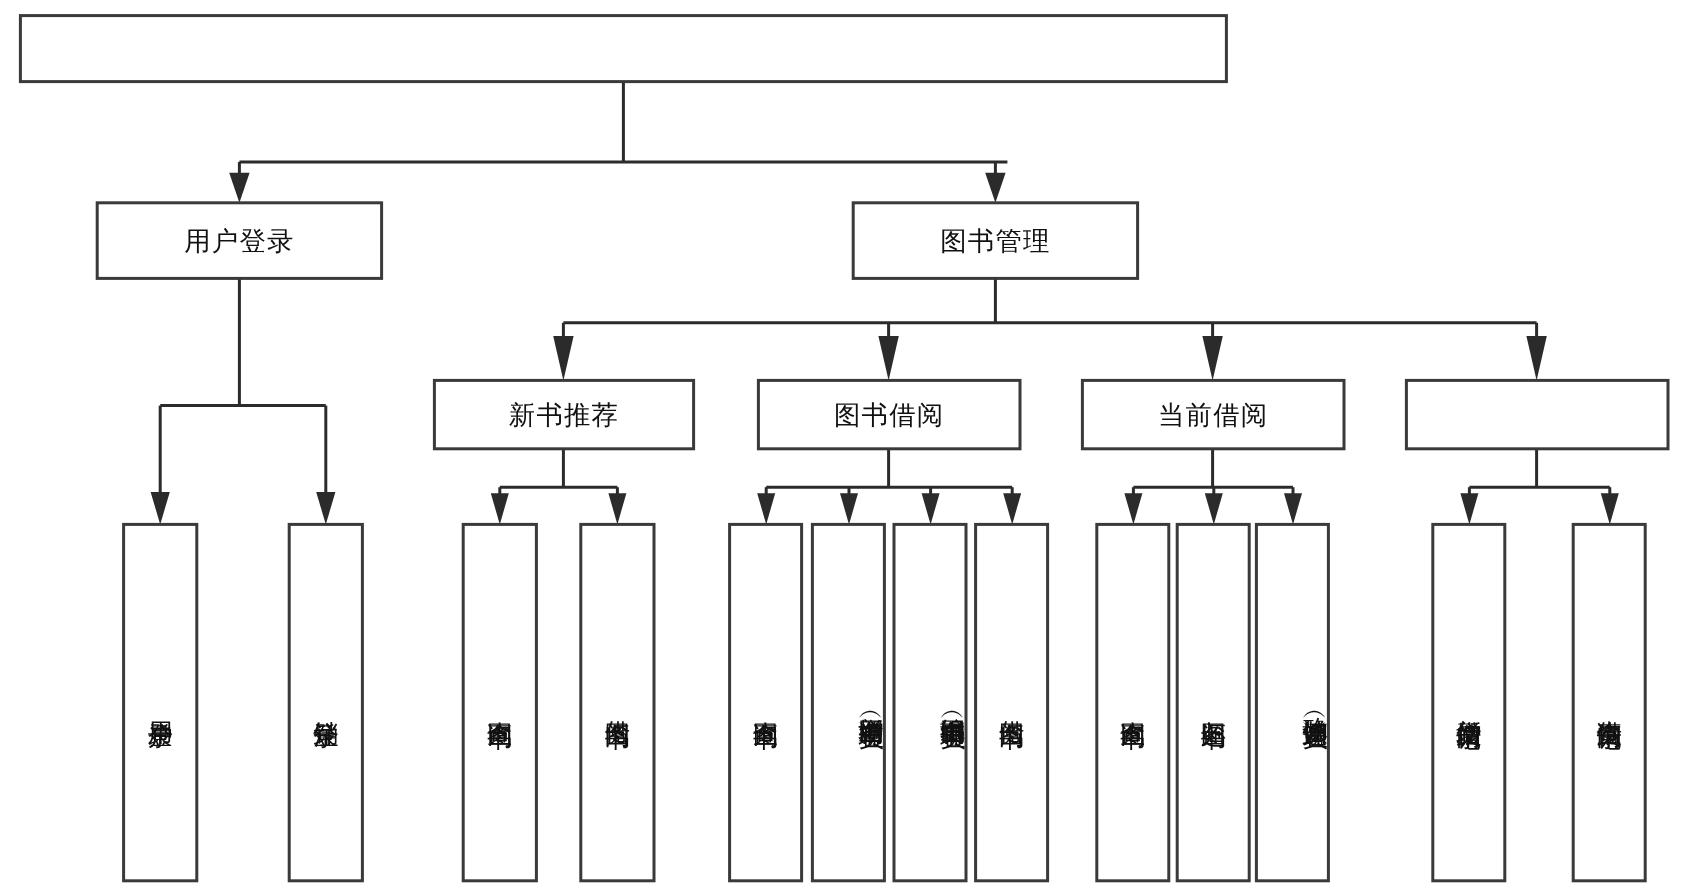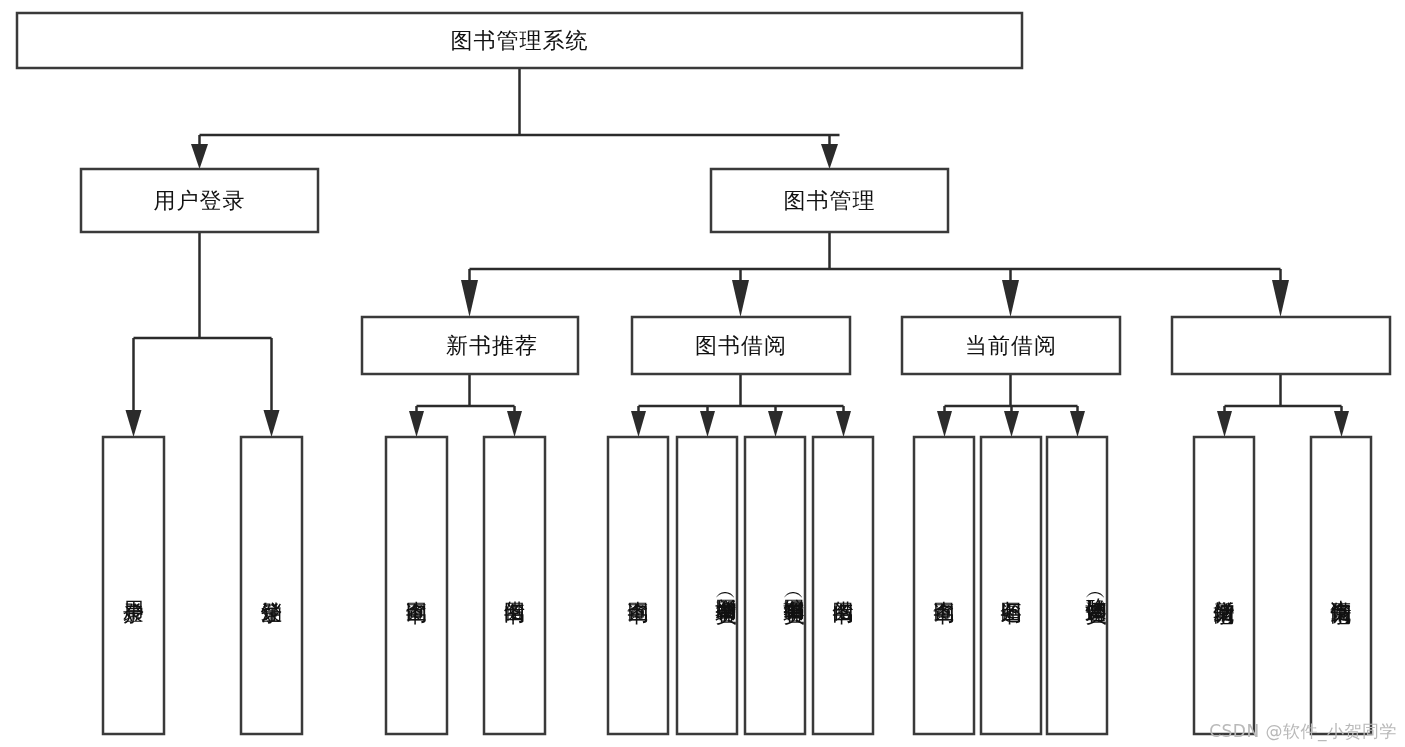--- a/index.html
+++ b/index.html
@@ -164,36 +164,34 @@
       <rect class="node-box" x="745" y="437" width="60" height="297"></rect>
       <rect class="node-box" x="813" y="437" width="60" height="297"></rect>
       <rect class="node-box" x="914" y="437" width="60" height="297"></rect>
       <rect class="node-box" x="981" y="437" width="60" height="297"></rect>
       <rect class="node-box" x="1047" y="437" width="60" height="297"></rect>
       <rect class="node-box" x="1194" y="437" width="60" height="297"></rect>
       <rect class="node-box" x="1311" y="437" width="60" height="297"></rect>
     </g>
   </svg>
 
-  <div class="hlabel-wrap" style="left:17px;  top:13px;  width:1005px; height:55px;">图书管理系统</div>
   <div class="hlabel-wrap" style="left:81px;  top:169px; width:237px; height:63px;">用户登录</div>
   <div class="hlabel-wrap" style="left:711px; top:169px; width:237px; height:63px;">图书管理</div>
-  <div class="hlabel-wrap" style="left:384px; top:317px; width:216px; height:57px;">新书推荐</div>
+  <div class="hlabel-wrap" style="left:362px; top:317px; width:216px; height:57px;">新书推荐</div>
   <div class="hlabel-wrap" style="left:902px; top:317px; width:218px; height:57px;">当前借阅</div>
   <div class="hlabel-wrap" style="left:632px; top:317px; width:218px; height:57px;">图书借阅</div>
 
   <div class="vlabel-wrap" style="left:103px; top:437px; width:61px; height:297px;">用户登录</div>
   <div class="vlabel-wrap" style="left:241px; top:437px; width:61px; height:297px;">注销登录</div>
   <div class="vlabel-wrap" style="left:386px; top:437px; width:61px; height:297px;">查询图书</div>
   <div class="vlabel-wrap" style="left:484px; top:437px; width:61px; height:297px;">借阅图书</div>
   <div class="vlabel-wrap" style="left:608px; top:437px; width:60px; height:297px;">查询图书</div>
   <div class="vlabel-wrap" style="left:677px; top:437px; width:60px; height:297px; align-items:flex-start;">新增图书（管理员）</div>
   <div class="vlabel-wrap" style="left:745px; top:437px; width:60px; height:297px; align-items:flex-start;">编辑图书（管理员）</div>
   <div class="vlabel-wrap" style="left:813px; top:437px; width:60px; height:297px;">借阅图书</div>
   <div class="vlabel-wrap" style="left:914px; top:437px; width:60px; height:297px;">查询图书</div>
   <div class="vlabel-wrap" style="left:981px; top:437px; width:60px; height:297px;">归还图书</div>
   <div class="vlabel-wrap" style="left:1047px;top:437px; width:60px; height:297px; align-items:flex-start;">确认归还（管理员）</div>
   <div class="vlabel-wrap" style="left:1194px;top:437px; width:60px; height:297px;">新增借阅记录</div>
   <div class="vlabel-wrap" style="left:1311px;top:437px; width:60px; height:297px;">查询借阅记录</div>
 
-  <div id="watermark">CSDN @软件_小贺同学</div>
 
 </div>
 
 </body></html>

